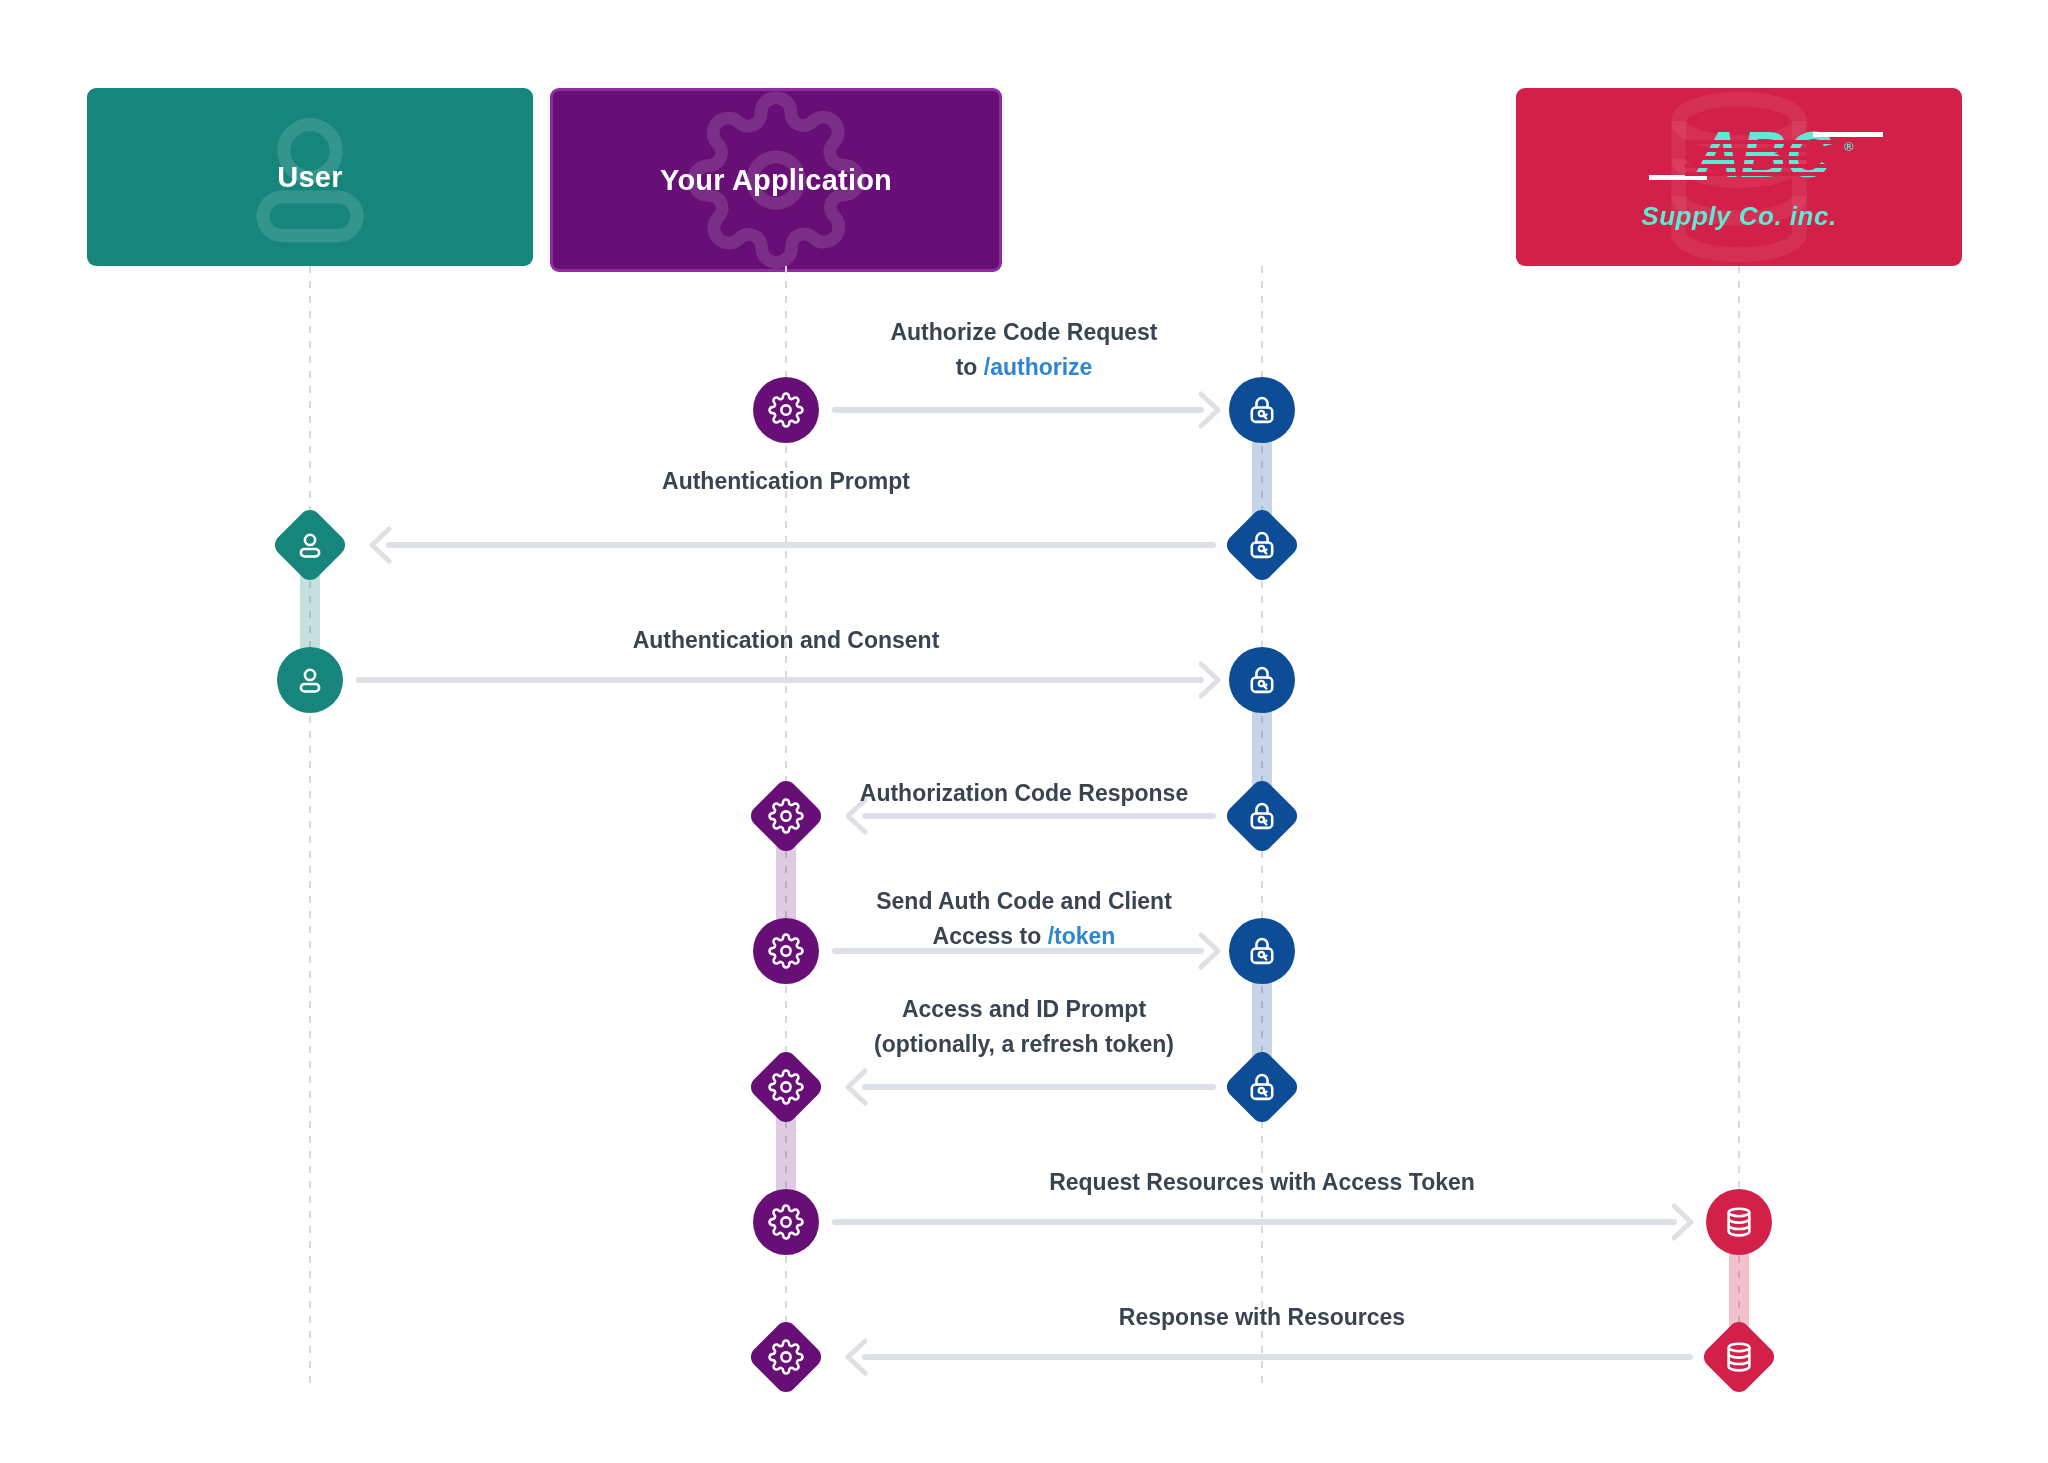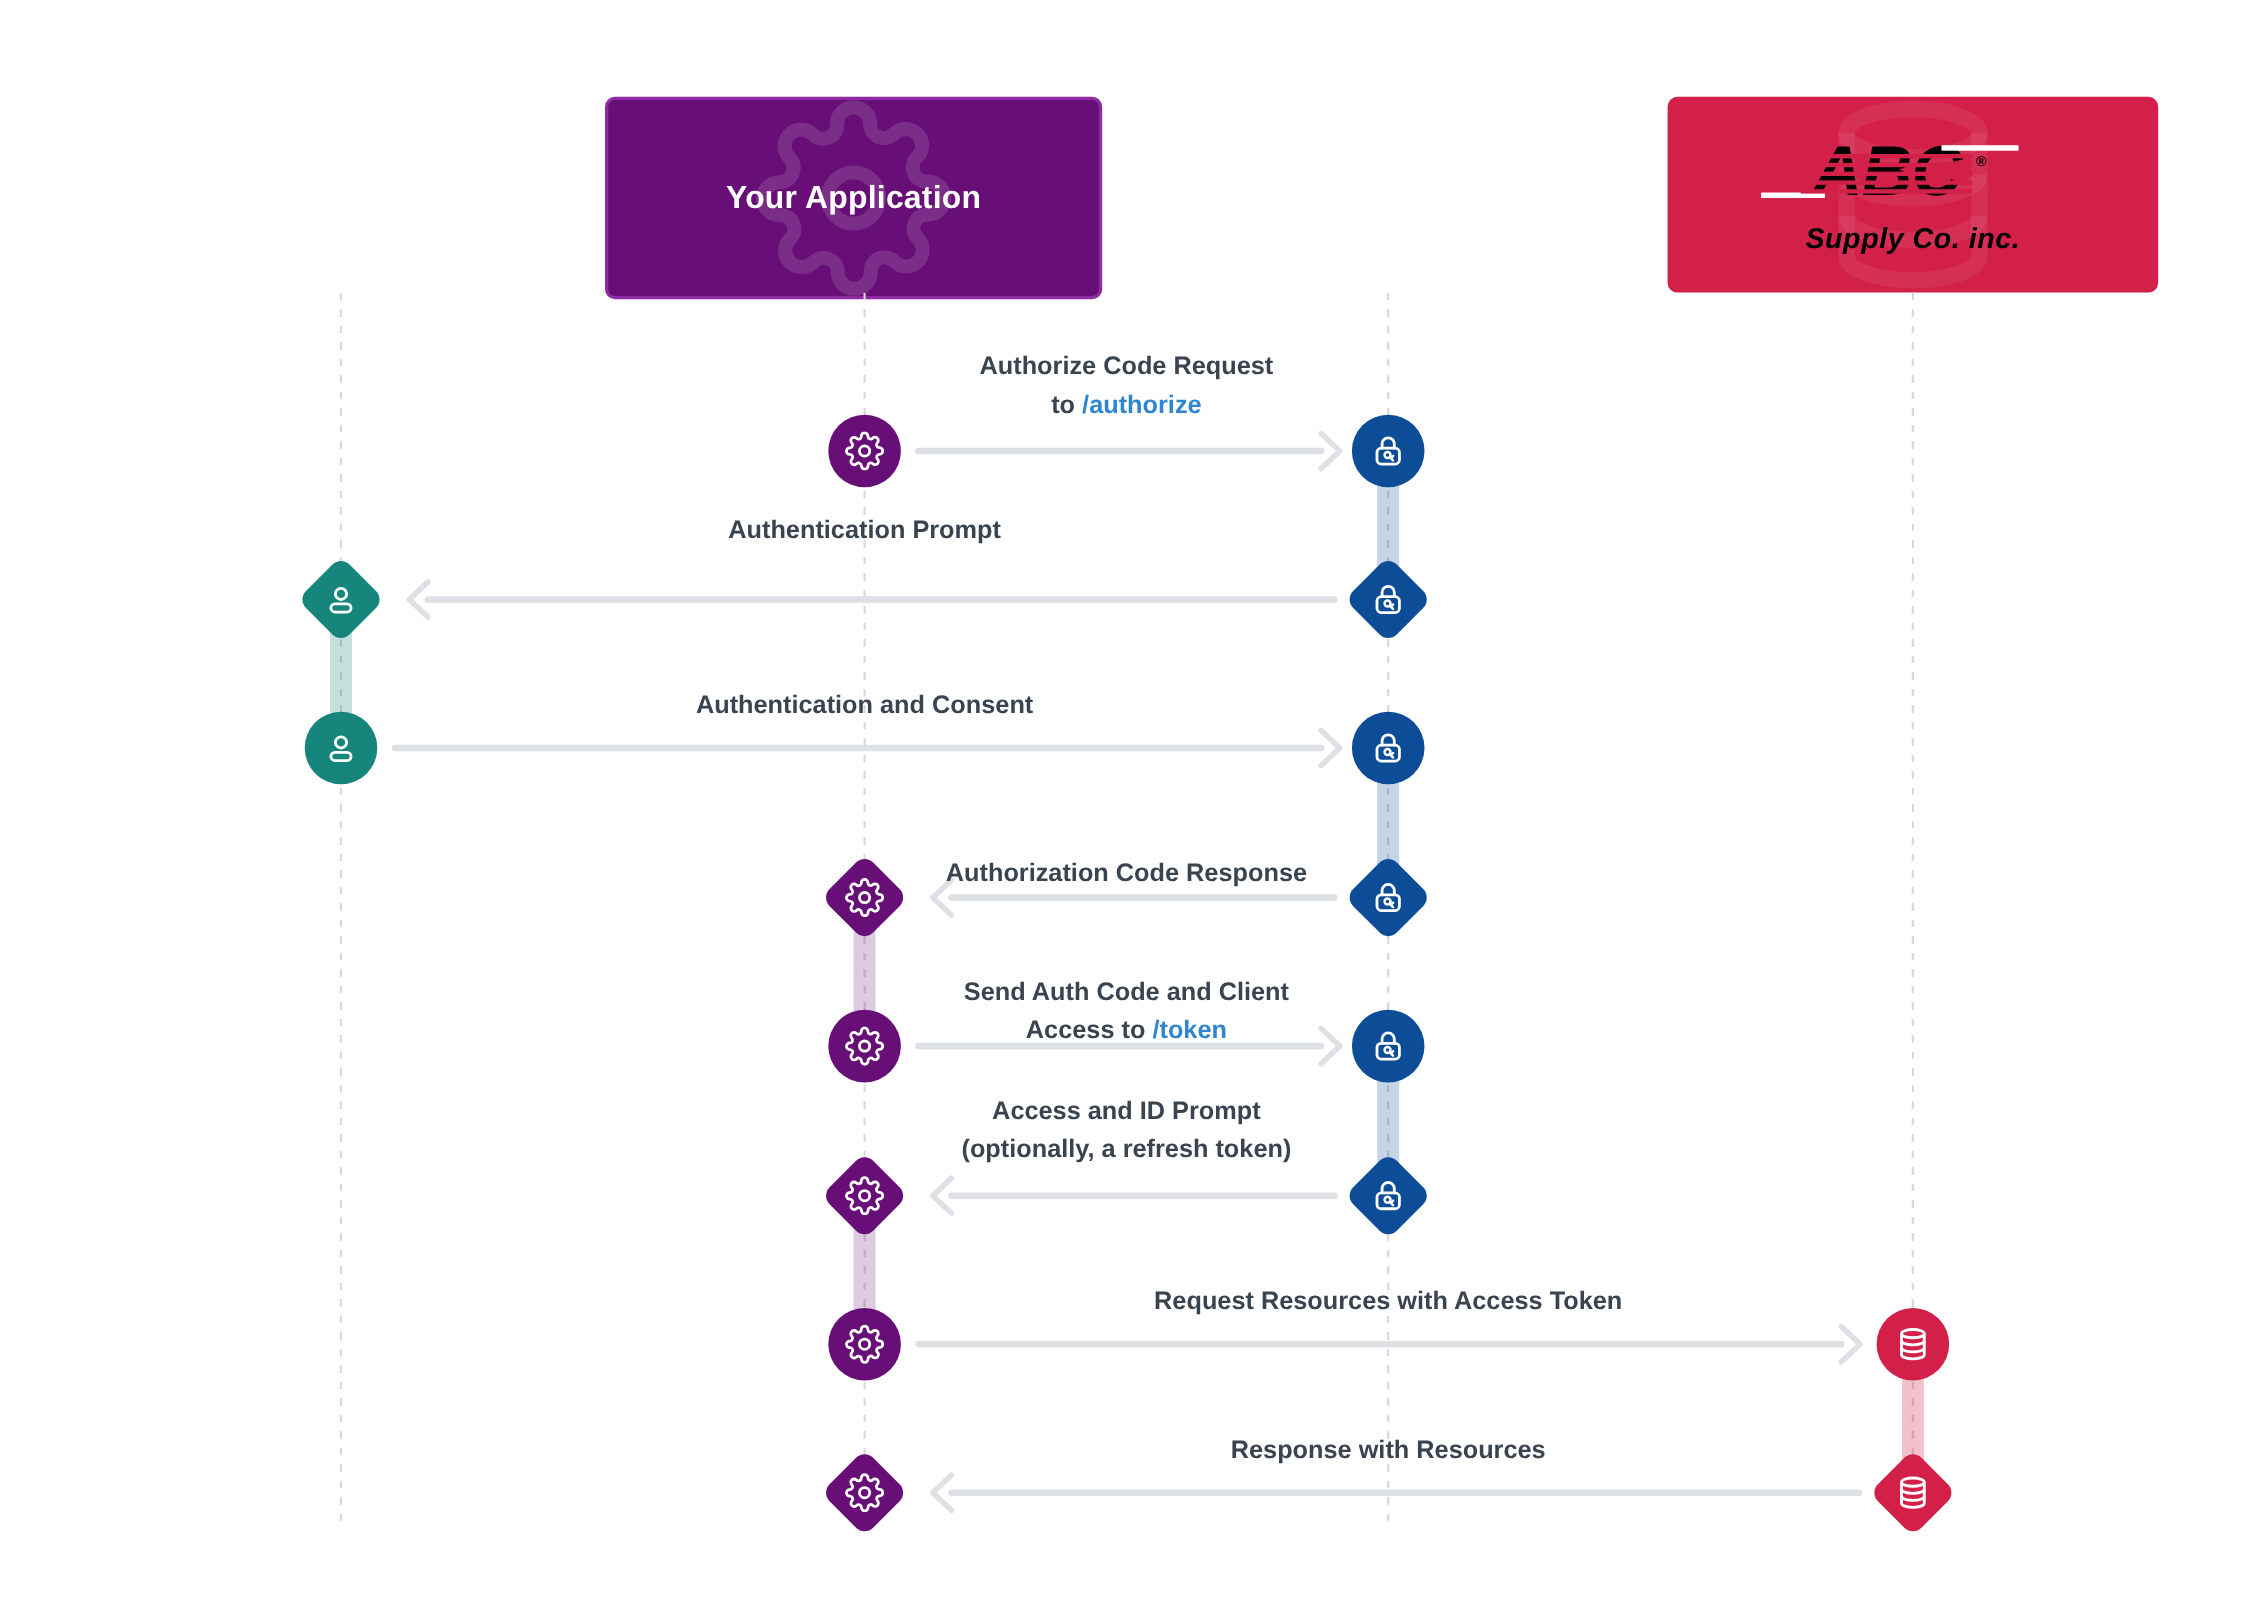--- a/index.html
+++ b/index.html
@@ -23,21 +23,21 @@
   .actor-bg-icon{
     position:absolute;z-index:1;left:50%;top:50%;transform:translate(-50%,-50%);
     color:rgba(255,255,255,0.13);
   }
   .actor-bg-icon *{stroke-width:1.15px;}
   .a-user{left:87px;background:var(--teal,#16867C);}
   .a-app{left:550px;background:var(--purple,#680F77);border:3px solid var(--purple-border,#8E2BA0);}
   .a-auth{left:1039px;background:var(--blue,#0D4C97);}
   .a-abc{left:1516px;background:var(--red,#D22048);}
   
-  .abc-logo{position:relative;z-index:2;text-align:left;color:#000000;}
+  .abc-logo{position:relative;z-index:2;text-align:right;color:#5eead4;}
   .abc-word{
     position:relative;display:inline-block;
     font-size:64px;line-height:64px;font-weight:bold;font-style:italic;
     letter-spacing:-1px;padding:0 6px;
   }
   .abc-stripe{position:absolute;left:-4px;right:-4px;height:4px;background:var(--red,#D22048);z-index:3;}
   .abc-bar-top{position:absolute;top:9px;right:-46px;width:70px;height:5px;background:#fff;}
   .abc-bar-bottom{position:absolute;bottom:7px;left:-40px;width:58px;height:5px;background:#fff;}
   .abc-reg{position:absolute;right:-16px;bottom:8px;font-size:13px;font-style:normal;font-weight:bold;}
   .abc-sub{font-size:26px;font-weight:bold;font-style:italic;margin-top:14px;letter-spacing:.5px;}
@@ -105,20 +105,26 @@
       <path d="M5.1 14.2c0 1.38 3.09 2.5 6.9 2.5s6.9-1.12 6.9-2.5" fill="none" stroke="currentColor" stroke-width="1.7"></path>
     </symbol>
     <symbol id="i-chevron" viewBox="0 0 46 46">
       <polyline points="15,7 32,23 15,39" fill="none" stroke="currentColor" stroke-width="5" stroke-linecap="round" stroke-linejoin="round"></polyline>
     </symbol>
   </defs>
 </svg>
 
 <div class="canvas">
 
+  <div class="actor a-user">
+    <svg class="actor-bg-icon" width="185" height="185">
+        <use href="#i-user"></use>
+      </svg>
+    <div class="actor-title">User</div>
+  </div>
   <div class="actor a-app">
     <svg class="actor-bg-icon" width="180" height="180">
         <use href="#i-gear"></use>
       </svg>
     <div class="actor-title">Your Application</div>
   </div>
   <div class="actor a-abc">
     <svg class="actor-bg-icon" width="210" height="210" style="color:rgba(255,255,255,0.07)">
         <use href="#i-db"></use>
       </svg>

